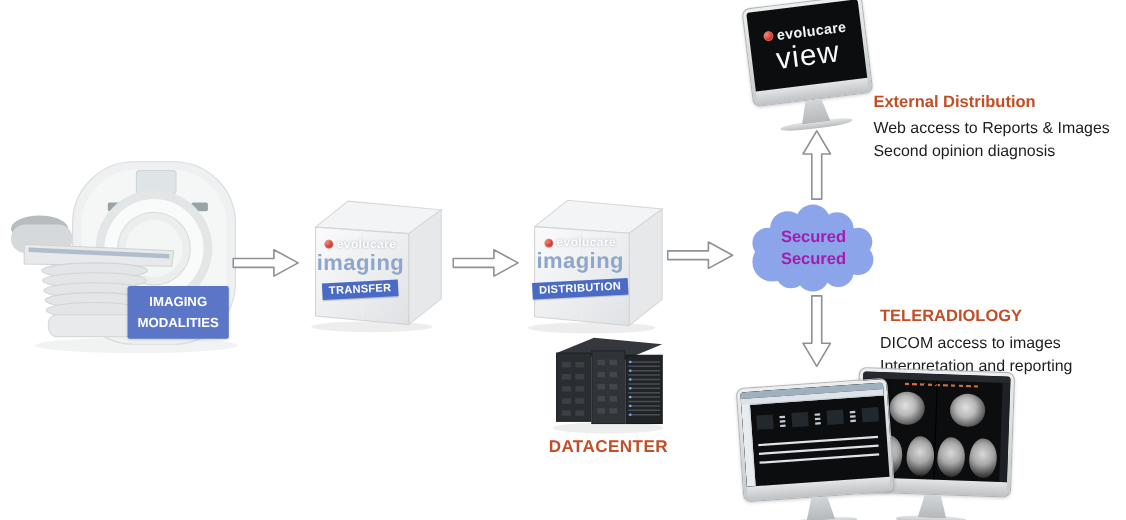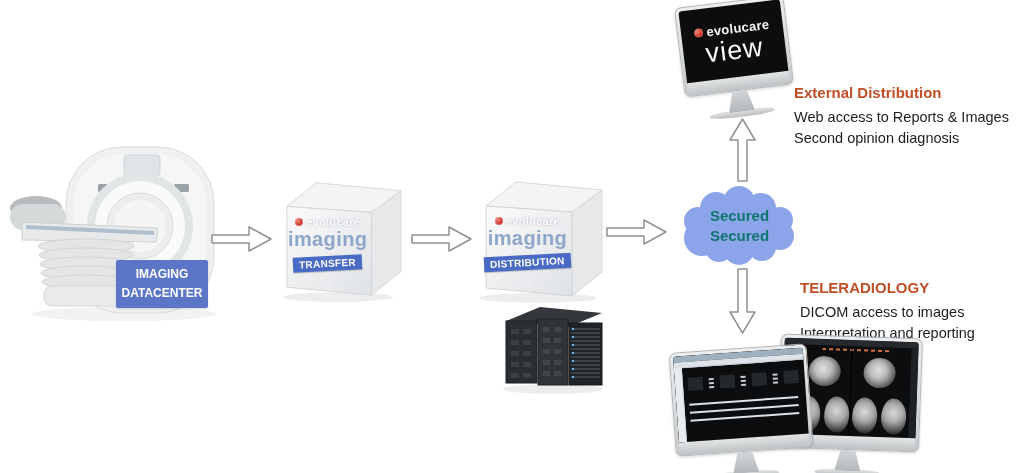--- a/index.html
+++ b/index.html
@@ -36,21 +36,21 @@
     box-shadow:inset 0 0 0 1px rgba(255,255,255,.25); flex:0 0 auto; }
   .product-txt { font-size:20px; font-weight:600; color:#8ea6c9; line-height:1; letter-spacing:.4px; }
   .cube-badge { margin-top:6px; background:#4a6bc5; color:#fff; font-size:10px; font-weight:700;
     padding:2px 6px; letter-spacing:.3px; transform:rotate(-3deg);
     box-shadow:0 1px 1px rgba(0,0,0,.2); white-space:nowrap; }
 
   
   .cloud-wrap { width:127px; height:84px; }
   .cloud-wrap svg { position:absolute; inset:0; }
   .cloud-text { position:absolute; inset:0; display:flex; flex-direction:column;
-    align-items:center; justify-content:center; color:#0f766e; font-weight:700;
+    align-items:center; justify-content:center; color:#a21caf; font-weight:700;
     font-size:15px; line-height:1.35; }
 
   
   .imac { transform-origin:50% 60%; }
   .imac .frame { background:linear-gradient(#eceeef,#c6c9cb); border:1px solid #b3b6b8;
     border-radius:7px; padding:3px 3px 0 3px; box-shadow:0 1px 3px rgba(0,0,0,.18); }
   .imac .display { position:relative; overflow:hidden; border-radius:3px 3px 0 0; background:#0c0d0e; }
   .imac .chin { height:13px; background:linear-gradient(#e3e5e6,#bfc2c4); border-radius:0 0 4px 4px; }
   .imac .stand { width:26px; height:21px; margin:0 auto;
     background:linear-gradient(#d3d6d8,#b5b8ba); clip-path:polygon(22% 0,78% 0,100% 100%,0 100%); }
@@ -118,21 +118,21 @@
       <ellipse cx="80" cy="113" rx="47" ry="7"></ellipse>
       <ellipse cx="80" cy="122" rx="46" ry="7"></ellipse>
       <ellipse cx="80" cy="131" rx="45" ry="7"></ellipse>
       <ellipse cx="80" cy="140" rx="44" ry="7"></ellipse>
     </g>
     <rect x="38" y="144" width="92" height="20" rx="8" fill="#e8eaeb" stroke="#d6d8d9"></rect>
   </svg>
 
   <div class="abs blue-badge" style="left:116px; top:260px; width:92px; height:48px; z-index:2;">
     <span>IMAGING</span>
-    <span>DATACENTER</span>
+    <span>MODALITIES</span>
   </div>
 
   <svg class="abs" style="left:211px; top:225px;" width="62" height="28" viewBox="0 0 62 28">
     <polygon points="1,10 38,10 38,2 60,14 38,26 38,18 1,18" fill="#ffffff" stroke="#8f9294" stroke-width="1.5" stroke-linejoin="round"></polygon>
   </svg>
 
   <div class="abs cube" style="left:277px; top:170px;">
     <svg width="130" height="134" viewBox="0 0 132 134">
       <defs>
         <linearGradient id="cf1" x1="0" y1="0" x2="1" y2="1">
@@ -294,20 +294,21 @@
       <rect x="76" y="29" width="2" height="2"></rect>
         <rect x="76" y="37" width="2" height="2"></rect>
       <rect x="76" y="45" width="2" height="2"></rect>
         <rect x="76" y="53" width="2" height="2"></rect>
       <rect x="76" y="61" width="2" height="2"></rect>
         <rect x="76" y="69" width="2" height="2"></rect>
       <rect x="76" y="77" width="2" height="2"></rect>
     </g>
   </svg>
 
+  <div class="abs dc-label" style="left:478px; top:398px; width:150px;">DATACENTER</div>
 
   <div class="abs imac" style="left:778px; top:336px; width:142px; transform:rotate(2deg); z-index:3;">
     <div class="frame">
       <div class="display dm-display" style="height:96px;">
         <div class="dm-topbar"></div>
         <div class="dm-dashes"></div>
         <div class="dm-rail-l"></div>
         <div class="dm-rail-r"></div>
         <div class="dm-divider"></div>
         <div class="dm-row1">

